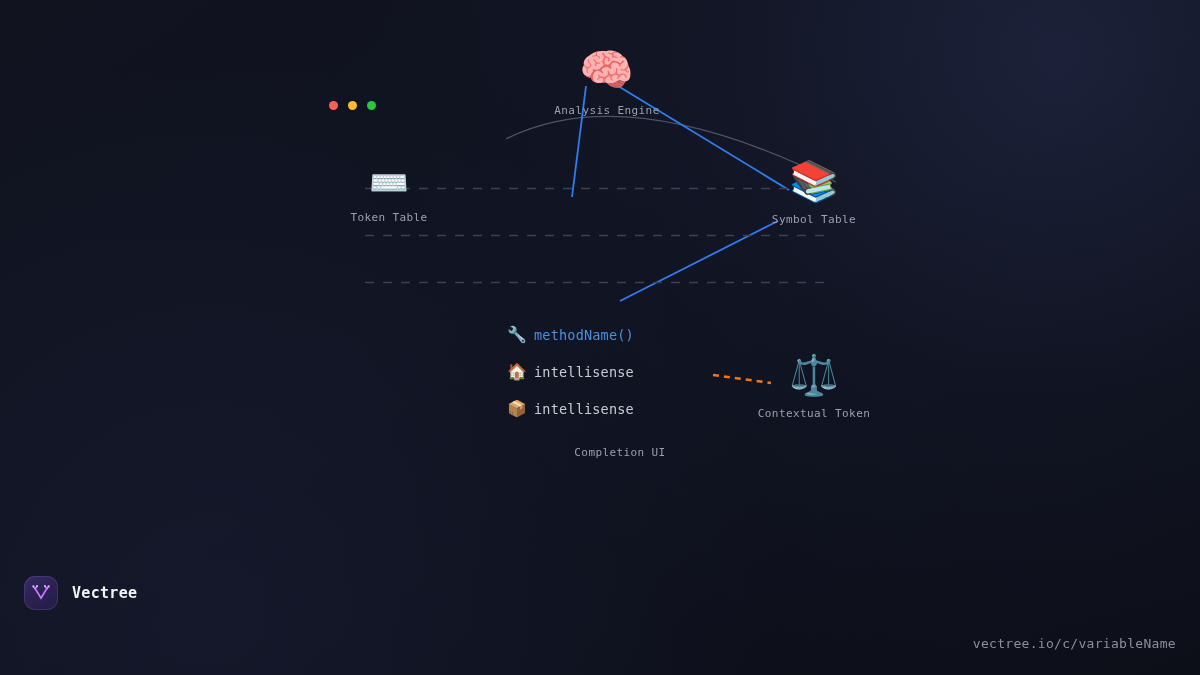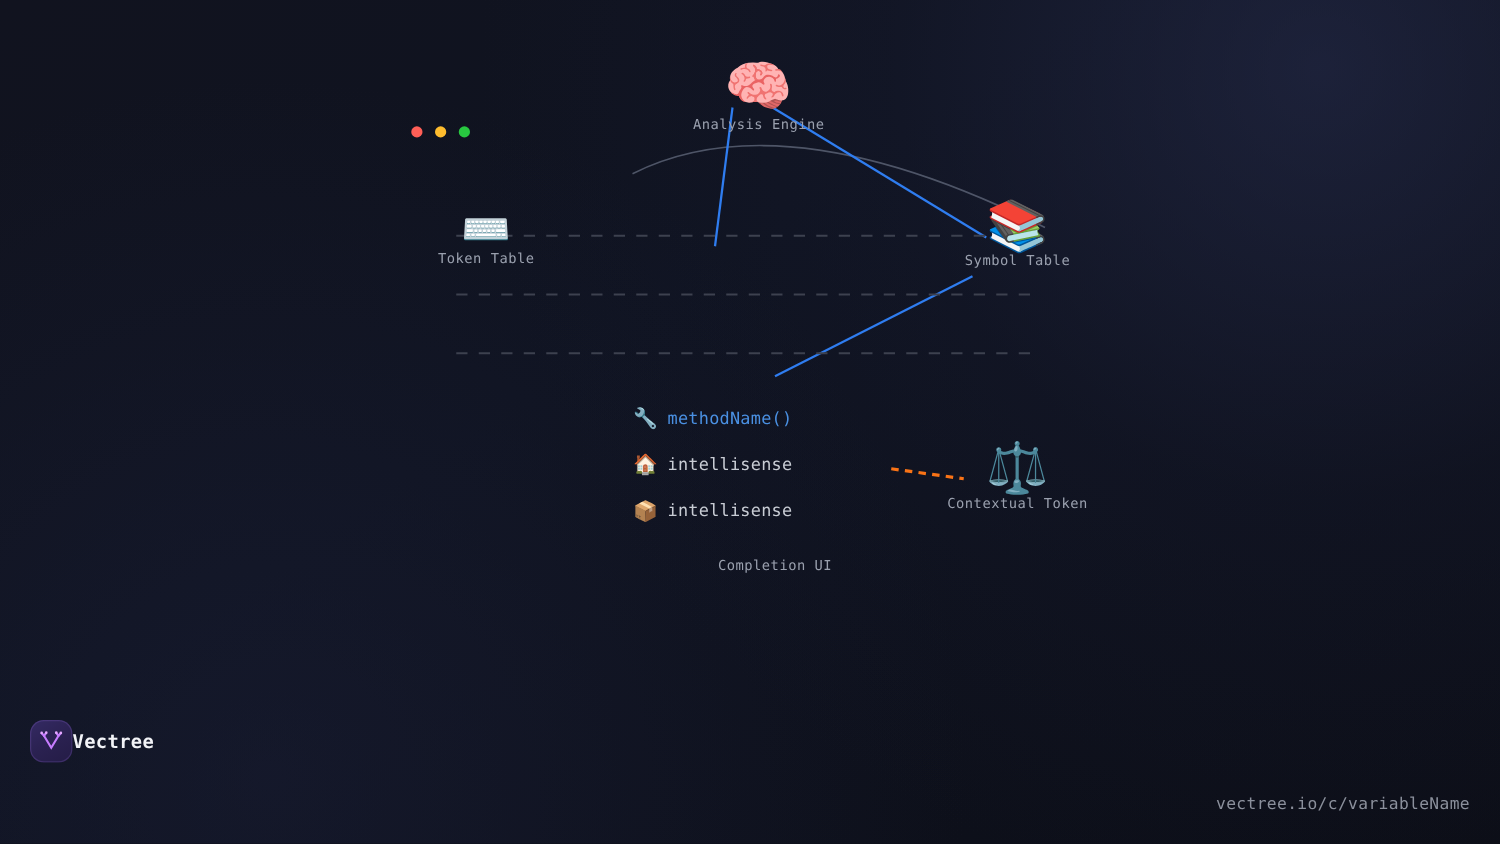--- a/index.html
+++ b/index.html
@@ -29,21 +29,21 @@
   .dot.green  { background:#28c840; }
 
   .node { position:absolute; display:flex; flex-direction:column; align-items:center; }
   .node .glyph {
     font-family:"DejaVu Sans", sans-serif;
     line-height:1;
     text-align:center;
     user-select:none;
   }
   .node .caption {
-    margin-top:1px;
+    margin-top:12px;
     font-family:"DejaVu Sans Mono", monospace;
     font-size:11px;
     letter-spacing:.4px;
     color:#9aa0ae;
     white-space:nowrap;
   }
 
   #node-analysis  { left:607px; top:48px; transform:translateX(-50%); }
   #node-analysis .glyph { font-size:44px; }
   #node-token     { left:389px; top:167px; transform:translateX(-50%); }
@@ -78,21 +78,21 @@
     margin-top:24px;
     text-align:center;
     font-family:"DejaVu Sans Mono", monospace;
     font-size:11px;
     letter-spacing:.4px;
     color:#9aa0ae;
   }
 
   
   #footer { position:absolute; left:0; right:0; bottom:0; height:115px; padding:0 24px; }
-  #brand { position:absolute; left:24px; top:16px; display:flex; align-items:center; gap:0; }
+  #brand { position:absolute; left:24px; top:16px; display:flex; align-items:center; gap:14px; }
   #logo {
     width:34px; height:34px; border-radius:11px;
     background:linear-gradient(150deg,#342a63 0%,#2a2150 55%,#241c46 100%);
     display:flex; align-items:center; justify-content:center;
     box-shadow:inset 0 0 0 1px rgba(150,110,220,0.22);
   }
   #brand-name {
     font-family:"DejaVu Sans Mono", monospace;
     font-size:15px; font-weight:bold; color:#f2f3f7; letter-spacing:.3px;
   }

